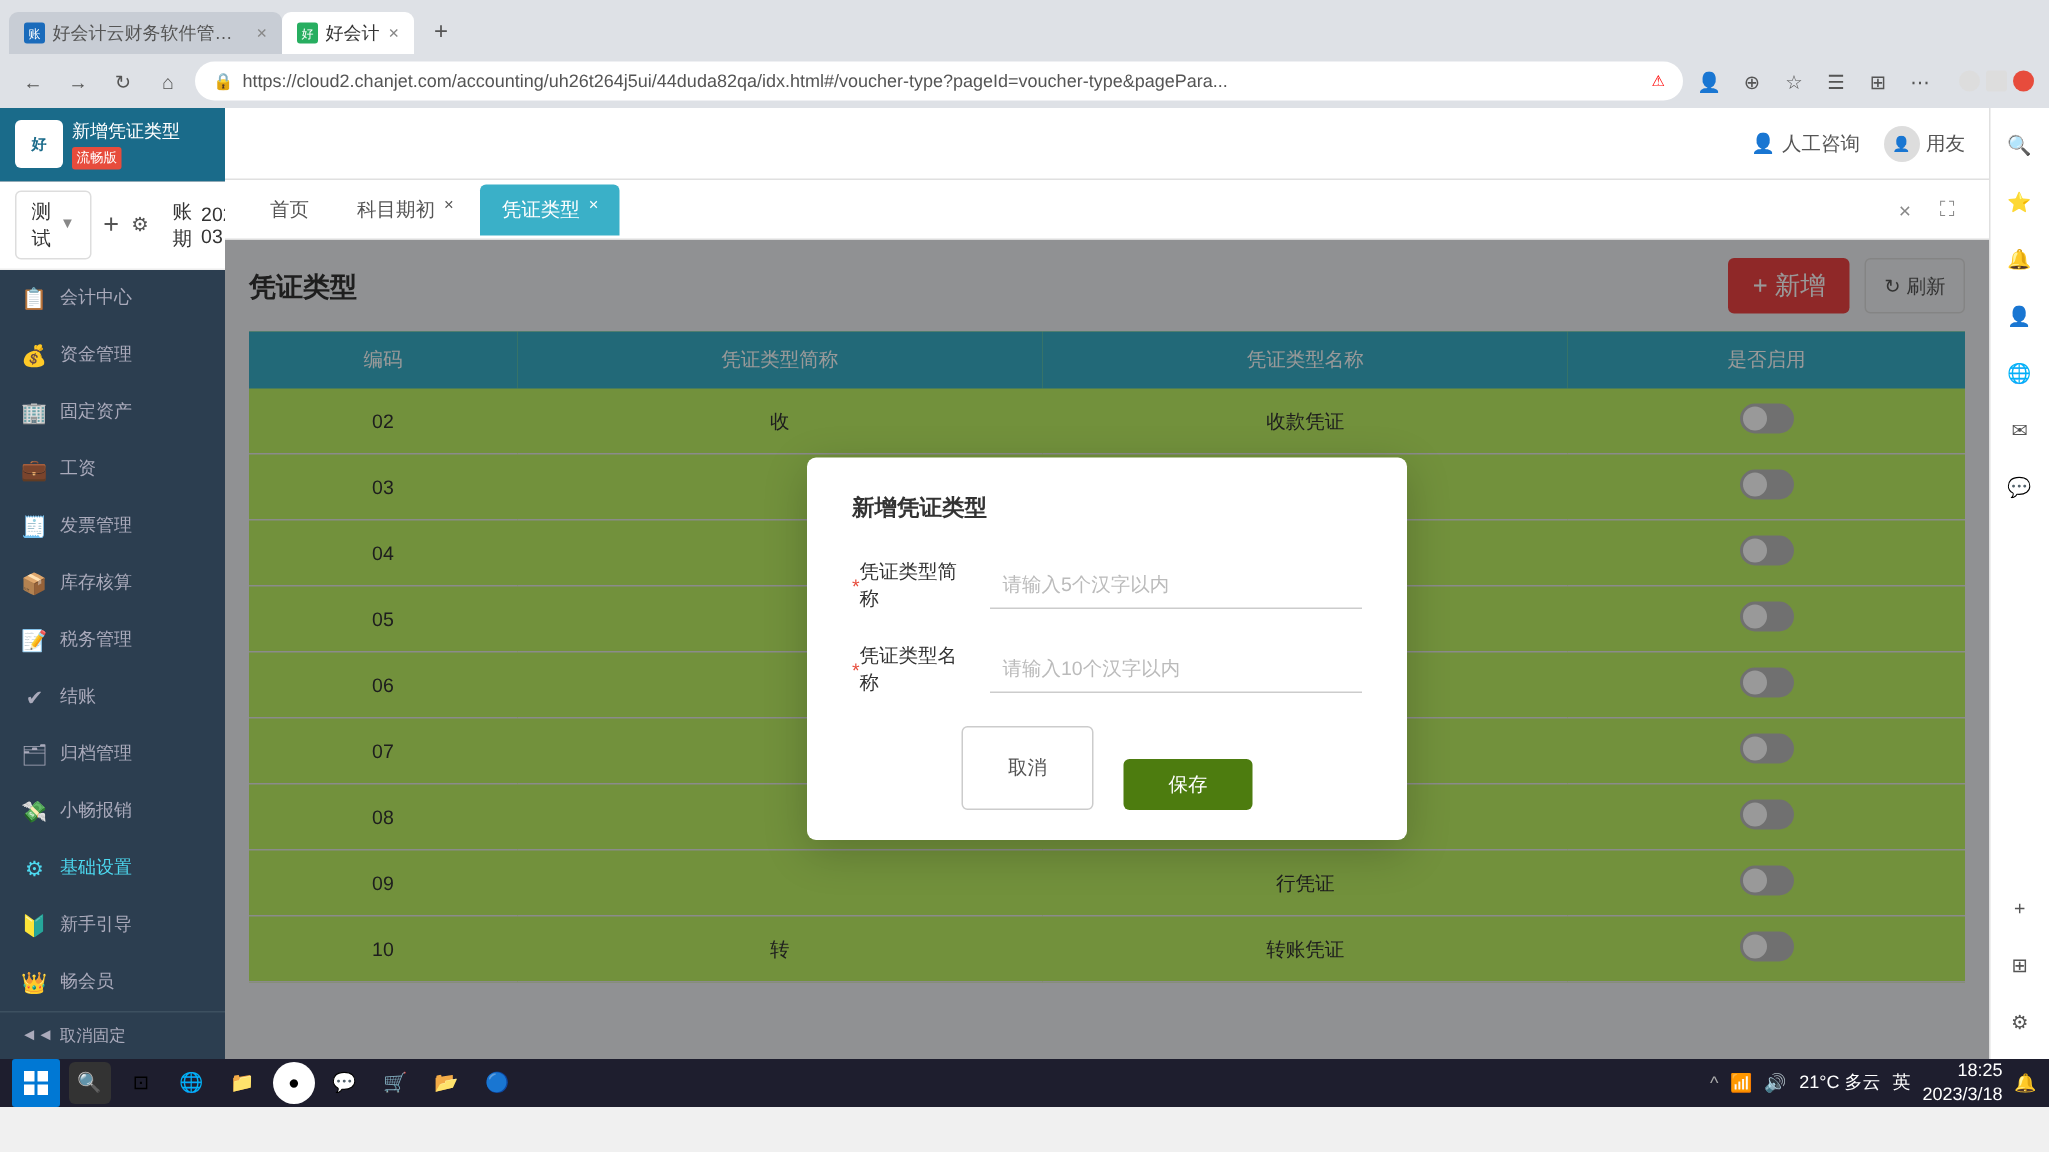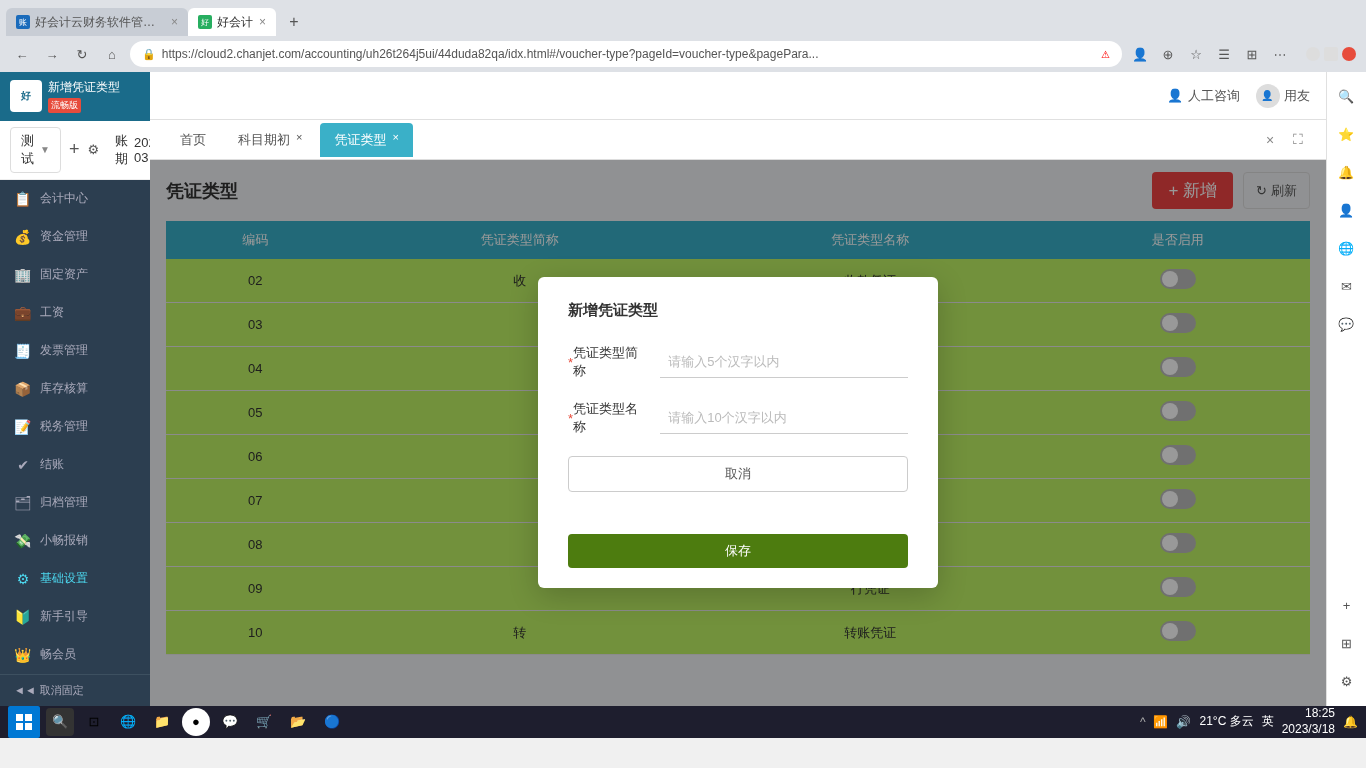--- a/index.html
+++ b/index.html
@@ -81,21 +81,21 @@
 
     
     .dialog-overlay { position: absolute; top: 0; left: 0; width: 100%; height: 100%; background: rgba(0,0,0,0.4); display: flex; align-items: center; justify-content: center; z-index: 100; }
     .dialog-box { background: #fff; border-radius: 6px; padding: 24px 30px 20px; width: 400px; box-shadow: 0 8px 30px rgba(0,0,0,0.2); }
     .dialog-title { font-size: 15px; font-weight: bold; color: #333; margin-bottom: 24px; }
     .dialog-field { margin-bottom: 20px; }
     .dialog-field .field-label { font-size: 13px; color: #333; margin-right: 10px; }
     .dialog-field input { width: 250px; height: 32px; border: none; border-bottom: 1px solid #ccc; outline: none; font-size: 13px; padding: 0 8px; color: #333; background: transparent; }
     .dialog-field input::placeholder { color: #bbb; }
     .dialog-field-row { display: flex; align-items: center; }
-    .dialog-actions { display: flex; justify-content: center; gap: 20px; margin-top: 10px; flex-direction: column; }
+    .dialog-actions { display: flex; justify-content: center; gap: 20px; margin-top: 10px; }
     .btn-cancel { background: #fff; border: 1px solid #ccc; color: #555; padding: 8px 30px; border-radius: 4px; cursor: pointer; font-size: 13px; }
     .btn-save { background: #4d7c0f; border: none; color: #fff; padding: 8px 30px; border-radius: 4px; cursor: pointer; font-size: 13px; margin-top: 22px; }
 
     
     .taskbar { background: #1e1e2e; height: 40px; display: flex; align-items: center; padding: 0 8px; gap: 6px; position: relative; }
     .taskbar-start { width: 32px; height: 32px; background: #0078d4; border-radius: 2px; display: flex; align-items: center; justify-content: center; cursor: pointer; }
     .taskbar-icon { width: 28px; height: 28px; display: flex; align-items: center; justify-content: center; cursor: pointer; border-radius: 4px; }
     .taskbar-spacer { flex: 1; }
     .taskbar-sys-tray { display: flex; align-items: center; gap: 8px; color: #fff; font-size: 12px; }
     .taskbar-time { text-align: right; color: #fff; font-size: 12px; line-height: 1.3; }

